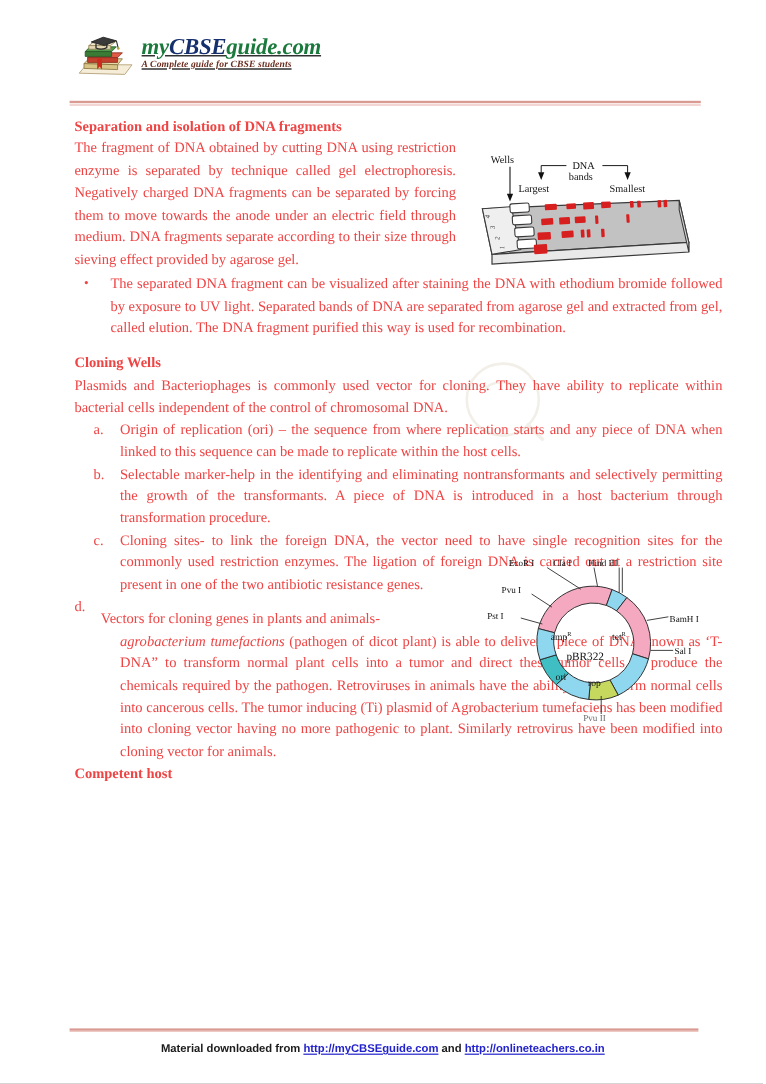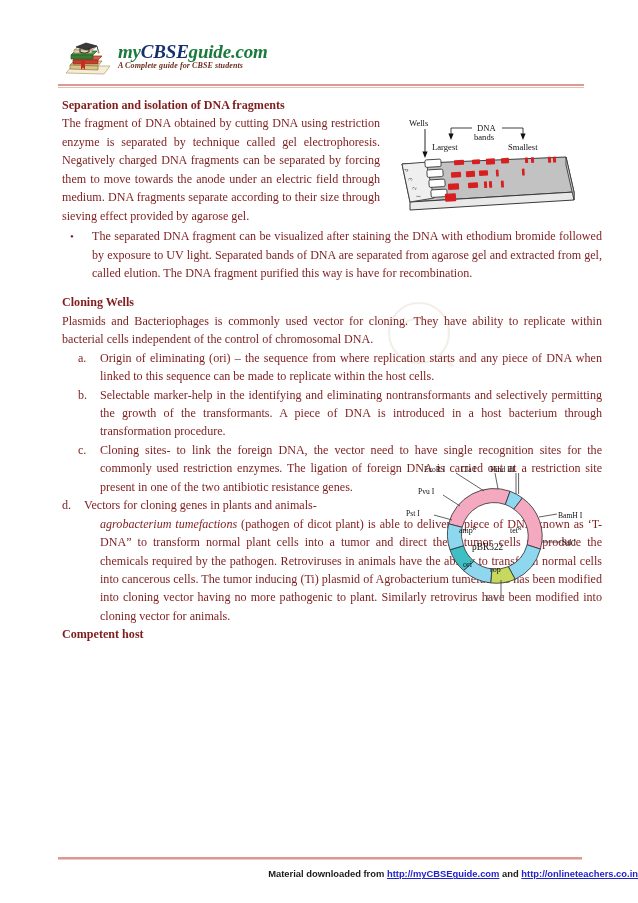--- a/index.html
+++ b/index.html
@@ -16,22 +16,23 @@
     position: relative;
     width: 638px;
     height: 903px;
     background: #ffffff;
     overflow: hidden;
   }
 
   
   .header {
     position: relative;
-    padding: 38px 58px 0 64px;
+    padding: 26px 58px 0 64px;
     height: 96px;
+    text-decoration: underline;
   }
   .logo-block {
     display: flex;
     align-items: flex-start;
     gap: 6px;
   }
   .logo-books { flex: 0 0 auto; margin-top: 2px; }
   .logo-text { flex: 0 0 auto; padding-top: 4px; }
   .logo-line1 {
     font-family: "Liberation Serif", serif;
@@ -63,21 +64,21 @@
     border-top: 2px solid #d99a92;
     border-bottom: 1px solid #e8bcb6;
   }
 
   
   .content {
     position: relative;
     padding: 0 36px 0 62px;
     font-size: 12.1px;
     line-height: 1.525;
-    color: #7f1d1d;
+    color: #ef4444;
     text-align: justify;
     text-justify: inter-word;
     z-index: 2;
   }
   .h-sub {
     font-weight: bold;
     margin: 0 0 0 0;
   }
   p { margin: 0; }
   b, strong { font-weight: normal; }
@@ -103,29 +104,29 @@
     display: flex;
     margin-top: 0px;
   }
   .alpha-mark {
     flex: 0 0 38px;
     padding-left: 16px;
   }
   .alpha-body { flex: 1 1 auto; }
 
   .alpha-row-d .alpha-mark { padding-left: 0px; flex: 0 0 22px; }
-  .alpha-row-d .alpha-body { padding-left: 0; }
+  .alpha-row-d .alpha-body { padding-left: 0; margin-top: 10px; }
 
   .indent-1 { padding-left: 38px; }
   .gap-sm { height: 11px; }
 
   
   .fig-gel {
     position: absolute;
-    top: 116px;
+    top: 126px;
     left: 396px;
     width: 186px;
     height: 110px;
     z-index: 3;
   }
   .fig-plasmid {
     position: absolute;
     top: 456px;
     left: 398px;
     width: 190px;
@@ -151,21 +152,21 @@
     bottom: 22px;
   }
   .footer-rule {
     margin: 0 56px 0 58px;
     height: 3px;
     border-top: 2px solid #d99a92;
     border-bottom: 1px solid #eec9c4;
   }
   .footer-text {
     margin-top: 7px;
-    text-align: right;
+    text-align: center;
     font-family: "Liberation Sans", sans-serif;
     font-size: 9.4px;
     font-weight: bold;
     color: #1b1b1b;
     line-height: 1.45;
   }
   .footer-text a, .flink {
     color: #2222cc;
     text-decoration: underline;
   }
@@ -346,31 +347,31 @@
   </div>
 
   <div class="content">
 
     <div class="h-sub">Separation and isolation of DNA fragments</div>
 
     <p class="wrap-gel" id="sep-intro"><span>The fragment of DNA obtained by cutting DNA using restriction enzyme is separated by technique called </span><b>gel electrophoresis</b><span>. Negatively charged DNA fragments can be separated by forcing them to move towards the anode under an electric field through medium. DNA fragments separate according to their size through sieving effect provided by agarose gel.</span></p>
 
     <div class="bullet-row">
       <div class="bullet-mark">•</div>
-      <div class="bullet-body" id="sep-bullet"><span>The separated DNA fragment can be visualized after staining the DNA with ethodium bromide followed by exposure to UV light. Separated bands of DNA are separated from agarose gel and extracted from gel, called </span><b>elution</b><span>. The DNA fragment purified this way is have for recombination.</span></div>
+      <div class="bullet-body" id="sep-bullet"><span>The separated DNA fragment can be visualized after staining the DNA with ethodium bromide followed by exposure to UV light. Separated bands of DNA are separated from agarose gel and extracted from gel, called </span><b>elution</b><span>. The DNA fragment purified this way is used for recombination.</span></div>
     </div>
 
     <div class="gap-sm"></div>
 
     <div class="h-sub">Cloning Wells</div>
     <p>Plasmids and Bacteriophages is commonly used vector for cloning. They have ability to replicate within bacterial cells independent of the control of chromosomal DNA.</p>
 
     <div class="alpha-row">
       <div class="alpha-mark">a.</div>
-      <div class="alpha-body" id="item-a"><b>Origin of eliminating (ori)</b><span> – the sequence from where replication starts and any piece of DNA when linked to this sequence can be made to replicate within the host cells.</span></div>
+      <div class="alpha-body" id="item-a"><b>Origin of replication (ori)</b><span> – the sequence from where replication starts and any piece of DNA when linked to this sequence can be made to replicate within the host cells.</span></div>
     </div>
 
     <div class="alpha-row">
       <div class="alpha-mark">b.</div>
       <div class="alpha-body" id="item-b"><b>Selectable marker</b><span>-help in the identifying and eliminating nontransformants and selectively permitting the growth of the transformants. A piece of DNA is introduced in a host bacterium through transformation procedure.</span></div>
     </div>
 
     <div class="alpha-row">
       <div class="alpha-mark">c.</div>
       <div class="alpha-body wrap-plasmid" id="item-c"><b>Cloning sites</b><span>- to link the foreign DNA, the vector need to have single recognition sites for the commonly used restriction enzymes. The ligation of foreign DNA is carried out at a restriction site present in one of the two antibiotic resistance genes.</span></div>

